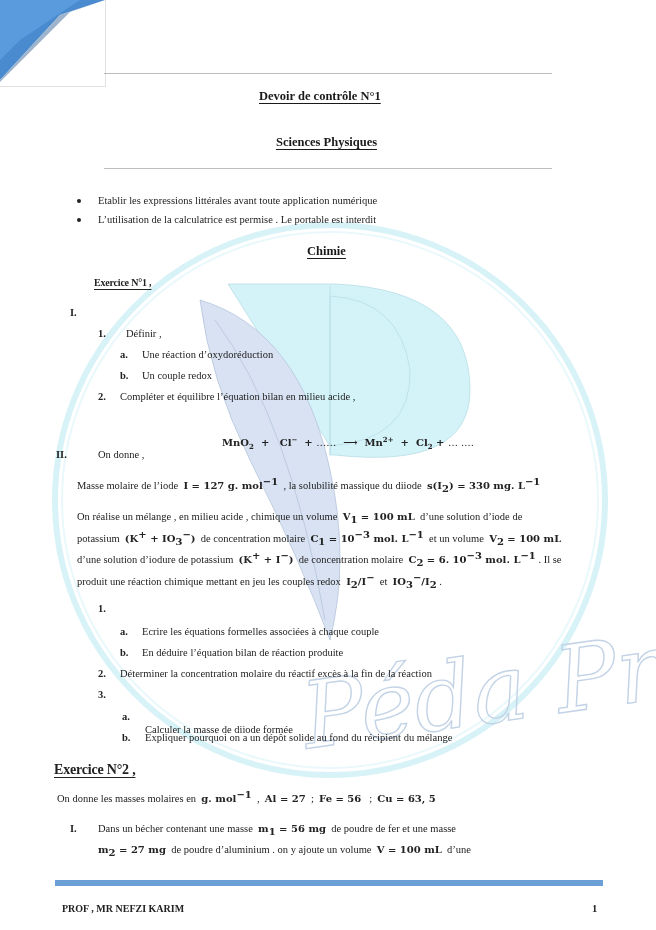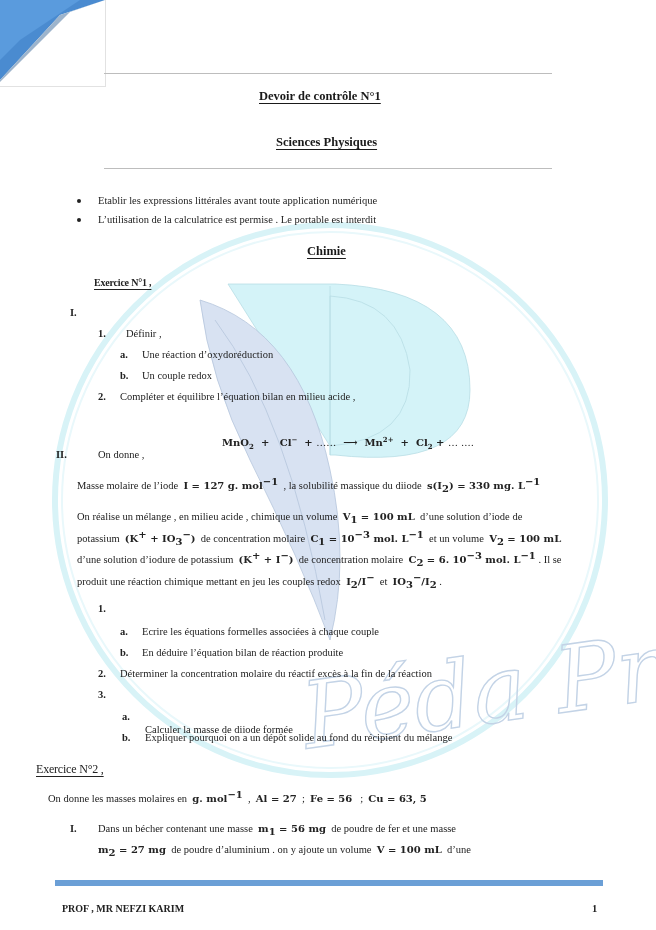--- a/index.html
+++ b/index.html
@@ -128,23 +128,23 @@
 <div class="abs t" style="left:120px; top:646px; font-weight:bold;">b.</div>
 <div class="abs t" style="left:142px; top:646px;">En déduire l’équation bilan de réaction produite</div>
 <div class="abs t" style="left:98px; top:667px; font-weight:bold;">2.</div>
 <div class="abs t" style="left:120px; top:667px;">Déterminer la concentration molaire du réactif excès à la fin de la réaction</div>
 <div class="abs t" style="left:98px; top:688px; font-weight:bold;">3.</div>
 <div class="abs t" style="left:122px; top:710px; font-weight:bold;">a.</div>
 <div class="abs t" style="left:145px; top:710px;margin-top:13px;">Calculer la masse de diiode formée</div>
 <div class="abs t" style="left:122px; top:731px; font-weight:bold;">b.</div>
 <div class="abs t" style="left:145px; top:731px;">Expliquer pourquoi on a un dépôt solide au fond du récipient du mélange</div>
 
-<div class="abs t u" style="left:36px; top:763px; font-weight:normal; font-size:12px; letter-spacing:-0.2px;"><span>Exercice N°2 ,</span></div>
+<div class="abs t u" style="left:54px; top:763px; font-weight:bold; font-size:14px; letter-spacing:-0.2px;"><span>Exercice N°2 ,</span></div>
 
-<div class="abs t" style="left:48px; top:792px;">
+<div class="abs t" style="left:57px; top:792px;">
   <span>On donne les masses molaires en</span>&nbsp;
   <span class="b">g. mol</span><sup class="b">−1</sup>&nbsp;
   <span>,</span>&nbsp;
   <span class="b">Al = 27</span>&nbsp;
   <span>;</span>&nbsp;
   <span class="b">Fe = 56</span>&nbsp;&nbsp;
   <span>;</span>&nbsp;
   <span class="b">Cu = 63, 5</span>
 </div>
 

